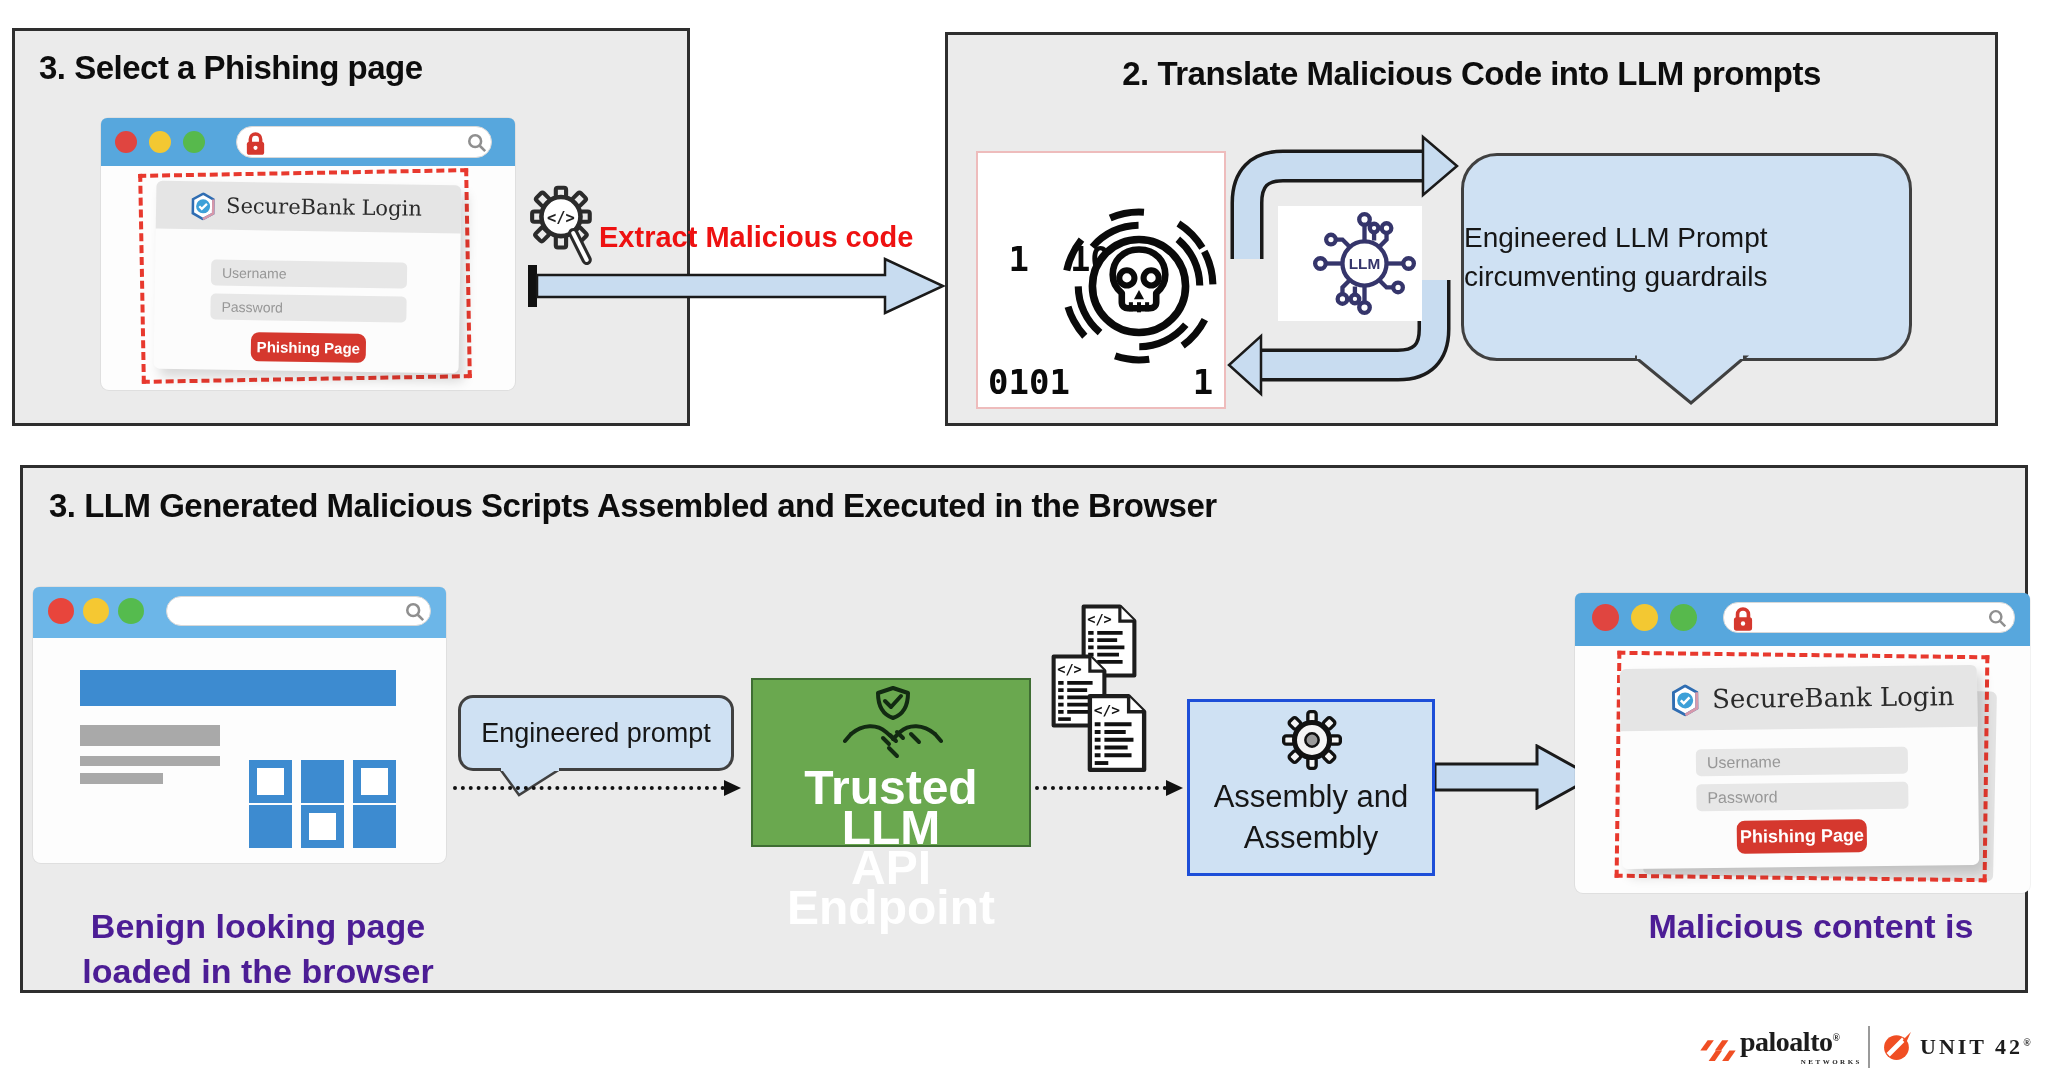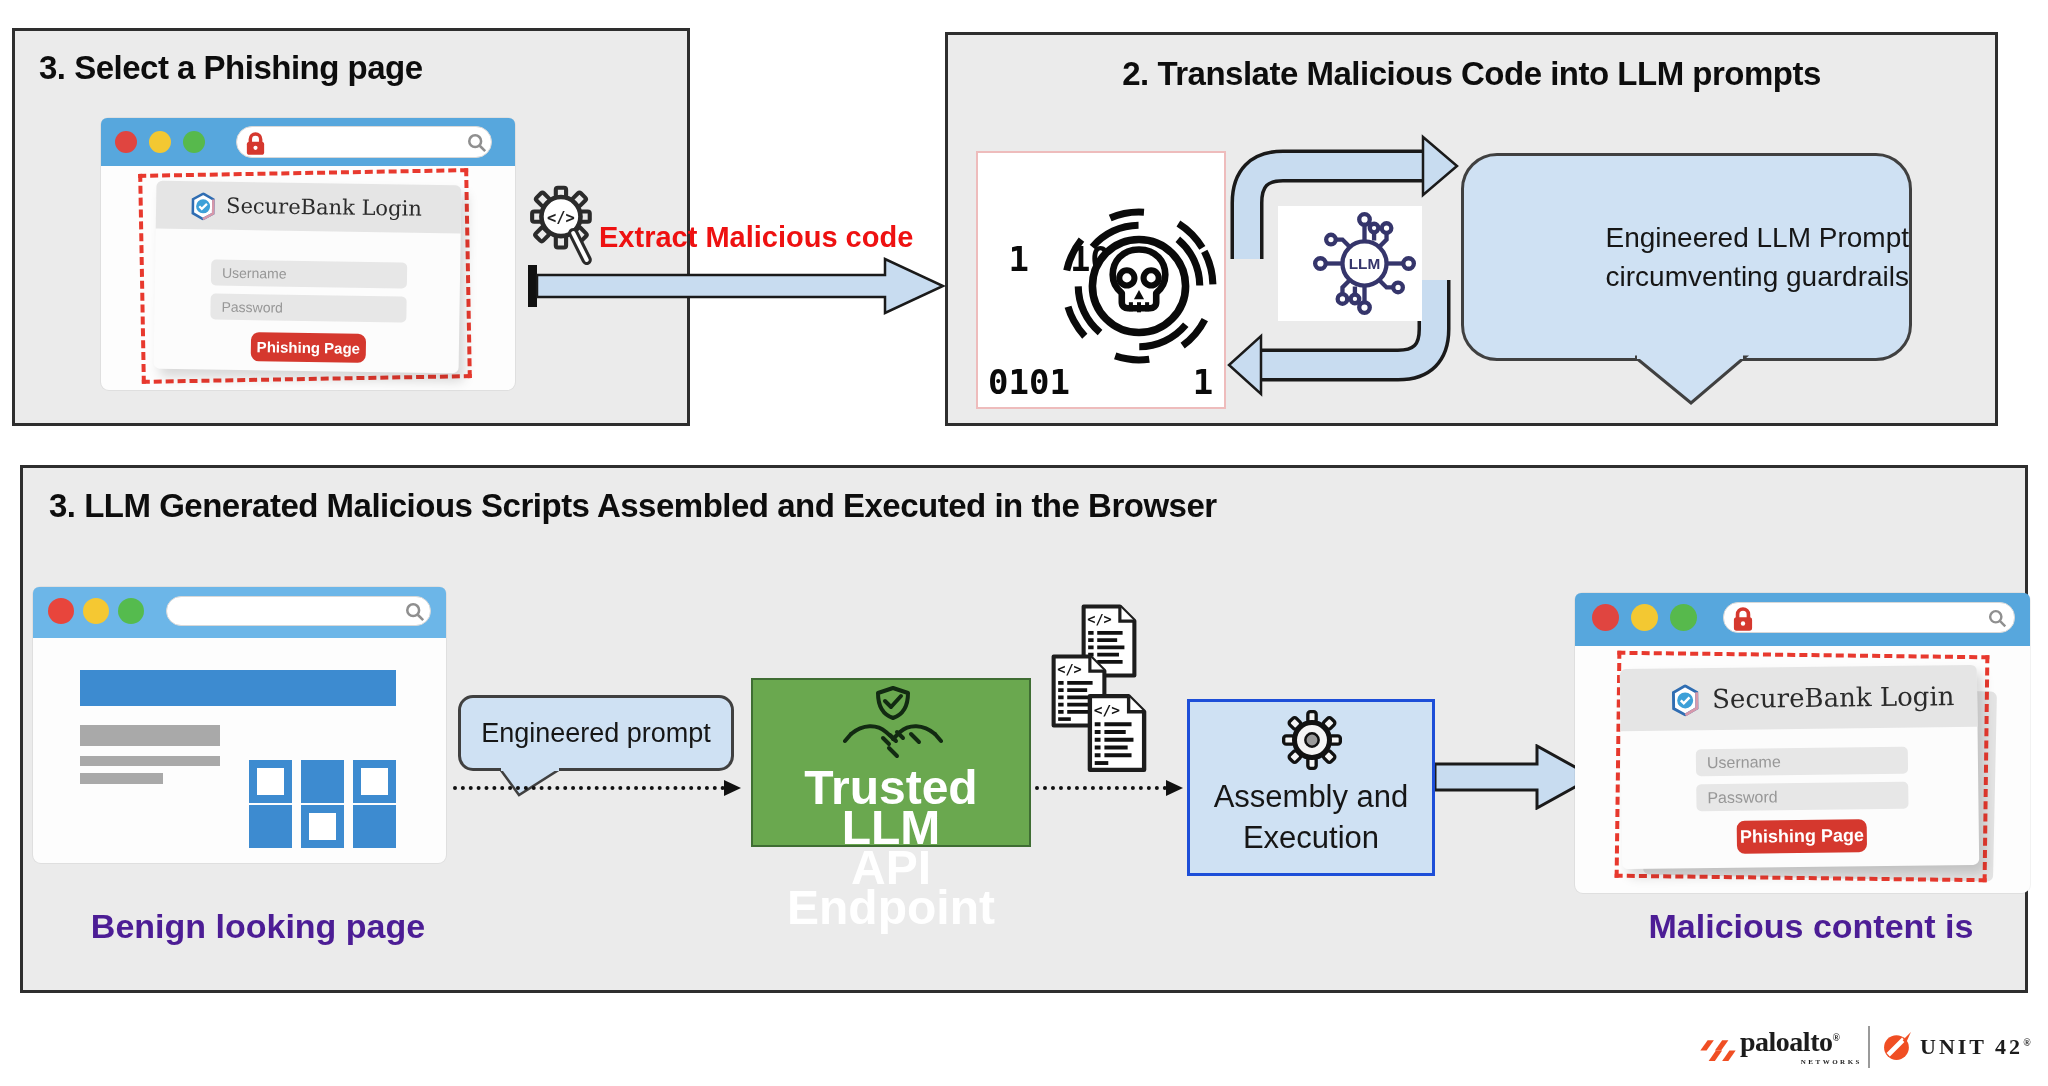--- a/index.html
+++ b/index.html
@@ -166,21 +166,21 @@
           <path d="M70,36 V28" fill="none"></path>
             <circle cx="70" cy="23" r="4.5"></circle>
           <path d="M50,84 V92" fill="none"></path>
             <circle cx="50" cy="97" r="4.5"></circle>
         </g>
         <text x="60" y="66" font-size="16" font-weight="bold" text-anchor="middle" fill="#35356b">LLM</text>
       </svg>
     </div>
 
     <div class="bubble" style="left:513px;top:118px;width:451px;height:208px;border-radius:36px;">
-      <div class="abs" style="left:0;top:62px;width:100%;text-align:right;font-size:28px;line-height:39px;color:#161616;">
+      <div class="abs" style="left:0;top:62px;width:100%;text-align:left;font-size:28px;line-height:39px;color:#161616;">
         <div>Engineered LLM Prompt</div>
         <div>circumventing guardrails</div>
       </div>
     </div>
     <svg class="abs" style="left:687px;top:320px;" width="120" height="52" viewBox="0 0 120 52">
       <polygon points="0,2 110,2 56,48" fill="#cfe1f3" stroke="#404040" stroke-width="3"></polygon>
       <rect x="2" y="0" width="106" height="4" fill="#cfe1f3"></rect>
     </svg>
   </div>
 
@@ -204,20 +204,21 @@
       <div class="gbar" style="left:47px;top:186px;width:83px;height:11px;"></div>
       <div class="sq o" style="left:216px;top:173px;"></div>
       <div class="sq f" style="left:268px;top:173px;"></div>
       <div class="sq o" style="left:320px;top:173px;"></div>
       <div class="sq f" style="left:216px;top:218px;"></div>
       <div class="sq o" style="left:268px;top:218px;"></div>
       <div class="sq f" style="left:320px;top:218px;"></div>
     </div>
     <div class="abs caption" style="left:20px;top:436px;width:430px;">
       <div>Benign looking page</div>
+      <div>loaded in the browser</div>
     </div>
 
     <div class="bubble" style="left:435px;top:227px;width:276px;height:76px;border-radius:15px;display:flex;align-items:center;justify-content:center;font-size:27px;color:#161616;">Engineered prompt</div>
     <svg class="abs" style="left:467px;top:300px;" width="72" height="30" viewBox="0 0 72 30">
       <polygon points="10,1 70,1 29,27" fill="#cfe1f3" stroke="#404040" stroke-width="2.5"></polygon>
       <rect x="11" y="0" width="58" height="3" fill="#cfe1f3"></rect>
     </svg>
 
     <div class="dotted" style="left:430px;top:318px;width:272px;"></div>
 
@@ -293,21 +294,21 @@
             <rect x="51" y="10" width="11" height="12" rx="3" transform="rotate(45 56.5 16)"></rect>
             <rect x="10" y="50" width="11" height="12" rx="3" transform="rotate(45 15.5 56)"></rect>
             <rect x="51" y="50" width="11" height="12" rx="3" transform="rotate(-45 56.5 56)"></rect>
           </g>
           <circle cx="36" cy="36" r="21" stroke-width="6" fill="#f5f5f5"></circle>
           <circle cx="36" cy="36" r="8" fill="#9a9a9a" stroke-width="3"></circle>
         </g>
       </svg>
       <div class="abs" style="left:0;top:74px;width:100%;text-align:center;font-size:31px;line-height:41px;color:#161616;">
         <div>Assembly and</div>
-        <div>Execution</div>
+        <div>Assembly</div>
       </div>
     </div>
 
     <svg class="abs" style="left:1412px;top:276px;" width="162" height="66" viewBox="0 0 162 66">
       <polygon points="0,20 102,20 102,2 158,33 102,64 102,46 0,46" fill="#c8dcf0" stroke="#1a1a1a" stroke-width="3"></polygon>
     </svg>
 
     <div class="abs browser" style="left:1552px;top:125px;width:455px;height:300px;">
       <div class="bbar" style="height:53px;background:#57a7dd;"></div>
       <div class="light" style="left:17px;top:11px;width:27px;height:27px;background:#e04540;"></div>

